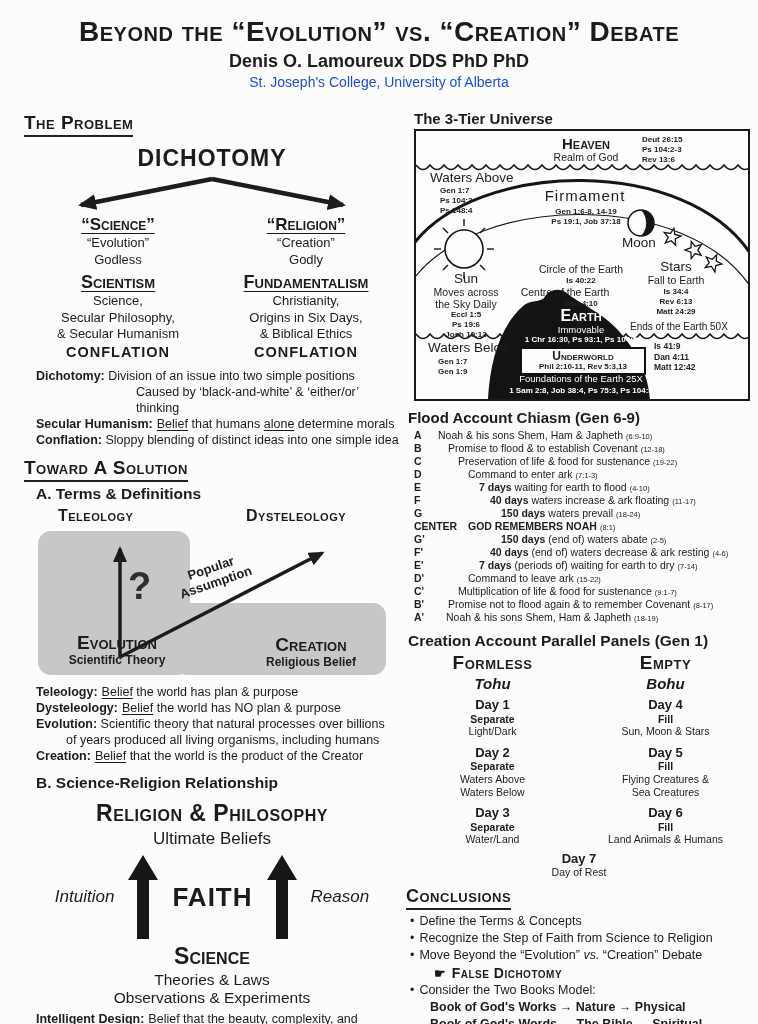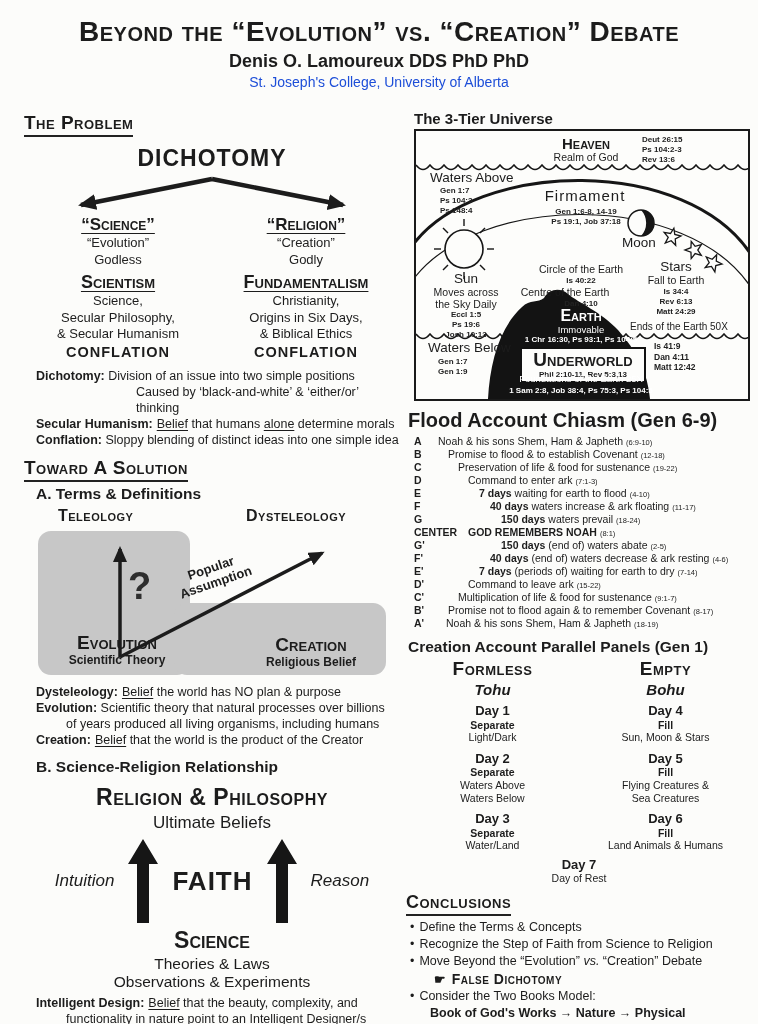--- a/index.html
+++ b/index.html
@@ -69,21 +69,21 @@
        background:#fdfdfb;}
   .uni svg{position:absolute;left:0;top:0;}
   .uni .t{position:absolute;line-height:1.15;}
   .uni .big{font-size:13.5px;}
   .uni .med{font-size:10.5px;}
   .uni .ref{font-size:8px;font-weight:bold;color:#222;line-height:1.25;}
   .uni .white{color:#fff;}
   .uw-box{position:absolute;left:104px;top:216px;width:122px;background:#fdfdfb;border:2px solid #111;
           text-align:center;line-height:1.1;padding:1px 0;}
 
-  .chi-head{font-size:20px;font-weight:bold;margin:8px 0 3px 2px;}
+  .chi-head{font-size:15px;font-weight:bold;margin:8px 0 3px 2px;}
   .ch-row{display:flex;font-size:10.5px;line-height:1.24;padding-left:8px;}
   .ch-letter{width:24px;flex:none;font-weight:bold;white-space:nowrap;}
   .ch-body{white-space:nowrap;}
   .ch-ref{font-size:7.5px;margin-left:3px;color:#222;}
 
   .pan-head{font-size:15.5px;font-weight:bold;margin:8px 0 2px 2px;}
   .panels{display:grid;grid-template-columns:1fr 1fr;text-align:center;line-height:1.2;}
   .pan-title{font-size:19px;font-weight:bold;letter-spacing:.5px;}
   .pan-sub{font-size:15px;font-weight:bold;font-style:italic;margin-bottom:4px;}
   .day{margin-bottom:7px;}
@@ -185,20 +185,21 @@
         <div class="n1 sc">Evolution</div>
         <div class="n2">Scientific Theory</div>
       </div>
       <div class="node" style="left:212px;top:128px;width:150px;">
         <div class="n1 sc">Creation</div>
         <div class="n2">Religious Belief</div>
       </div>
     </div>
 
     <div class="defs" style="margin-top:5px;">
+      <div><span class="term">Teleology:</span><u class="du">Belief</u><span> the world has plan &amp; purpose</span></div>
       <div><span class="term">Dysteleology:</span><u class="du">Belief</u><span> the world has NO plan &amp; purpose</span></div>
       <div><span class="term">Evolution:</span><span> Scientific theory that natural processes over billions</span></div>
       <div class="ind2">of years produced all living organisms, including humans</div>
       <div><span class="term">Creation:</span><u class="du">Belief</u><span> that the world is the product of the Creator</span></div>
     </div>
 
     <div class="sub-head" style="margin-top:10px;">B. Science-Religion Relationship</div>
 
     <div class="rel">
       <div class="rp sc">Religion &amp; Philosophy</div>
@@ -317,21 +318,21 @@
 
       <div class="t big" style="left:12px;top:209px;">Waters Below</div>
       <div class="t ref pre" style="left:22px;top:226px;">Gen 1:7
 Gen 1:9</div>
 
       <div class="t white sc ctr" style="left:105px;top:176px;width:120px;font-weight:bold;font-size:16px;">Earth</div>
       <div class="t white ctr" style="left:105px;top:194px;width:120px;font-size:9.5px;">Immovable</div>
       <div class="t white ctr" style="left:75px;top:204px;width:180px;font-size:8px;font-weight:bold;">1 Chr 16:30, Ps 93:1, Ps 104:5</div>
 
       <div class="uw-box">
-        <div class="sc" style="font-size:19px;font-weight:bold;">Underworld</div>
+        <div class="sc" style="font-size:12px;font-weight:bold;">Underworld</div>
         <div style="font-size:8px;font-weight:bold;">Phil 2:10-11, Rev 5:3,13</div>
       </div>
 
       <div class="t white ctr" style="left:70px;top:243px;width:190px;font-size:9.5px;">Foundations of the Earth  25X</div>
       <div class="t white ctr" style="left:60px;top:255px;width:210px;font-size:8px;font-weight:bold;">1 Sam 2:8, Job 38:4, Ps 75:3, Ps 104:5</div>
     </div>
 
     <div class="chi-head">Flood Account Chiasm (Gen 6-9)</div>
     <div>
       <div class="ch-row">

